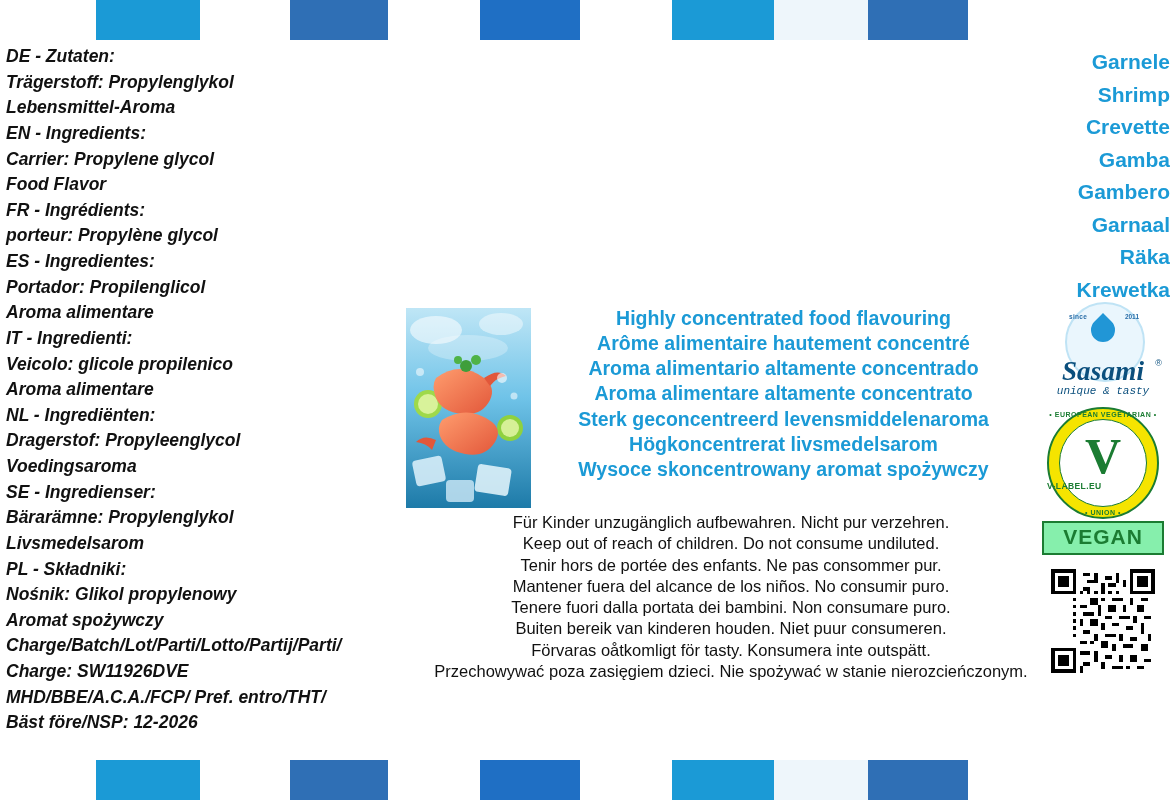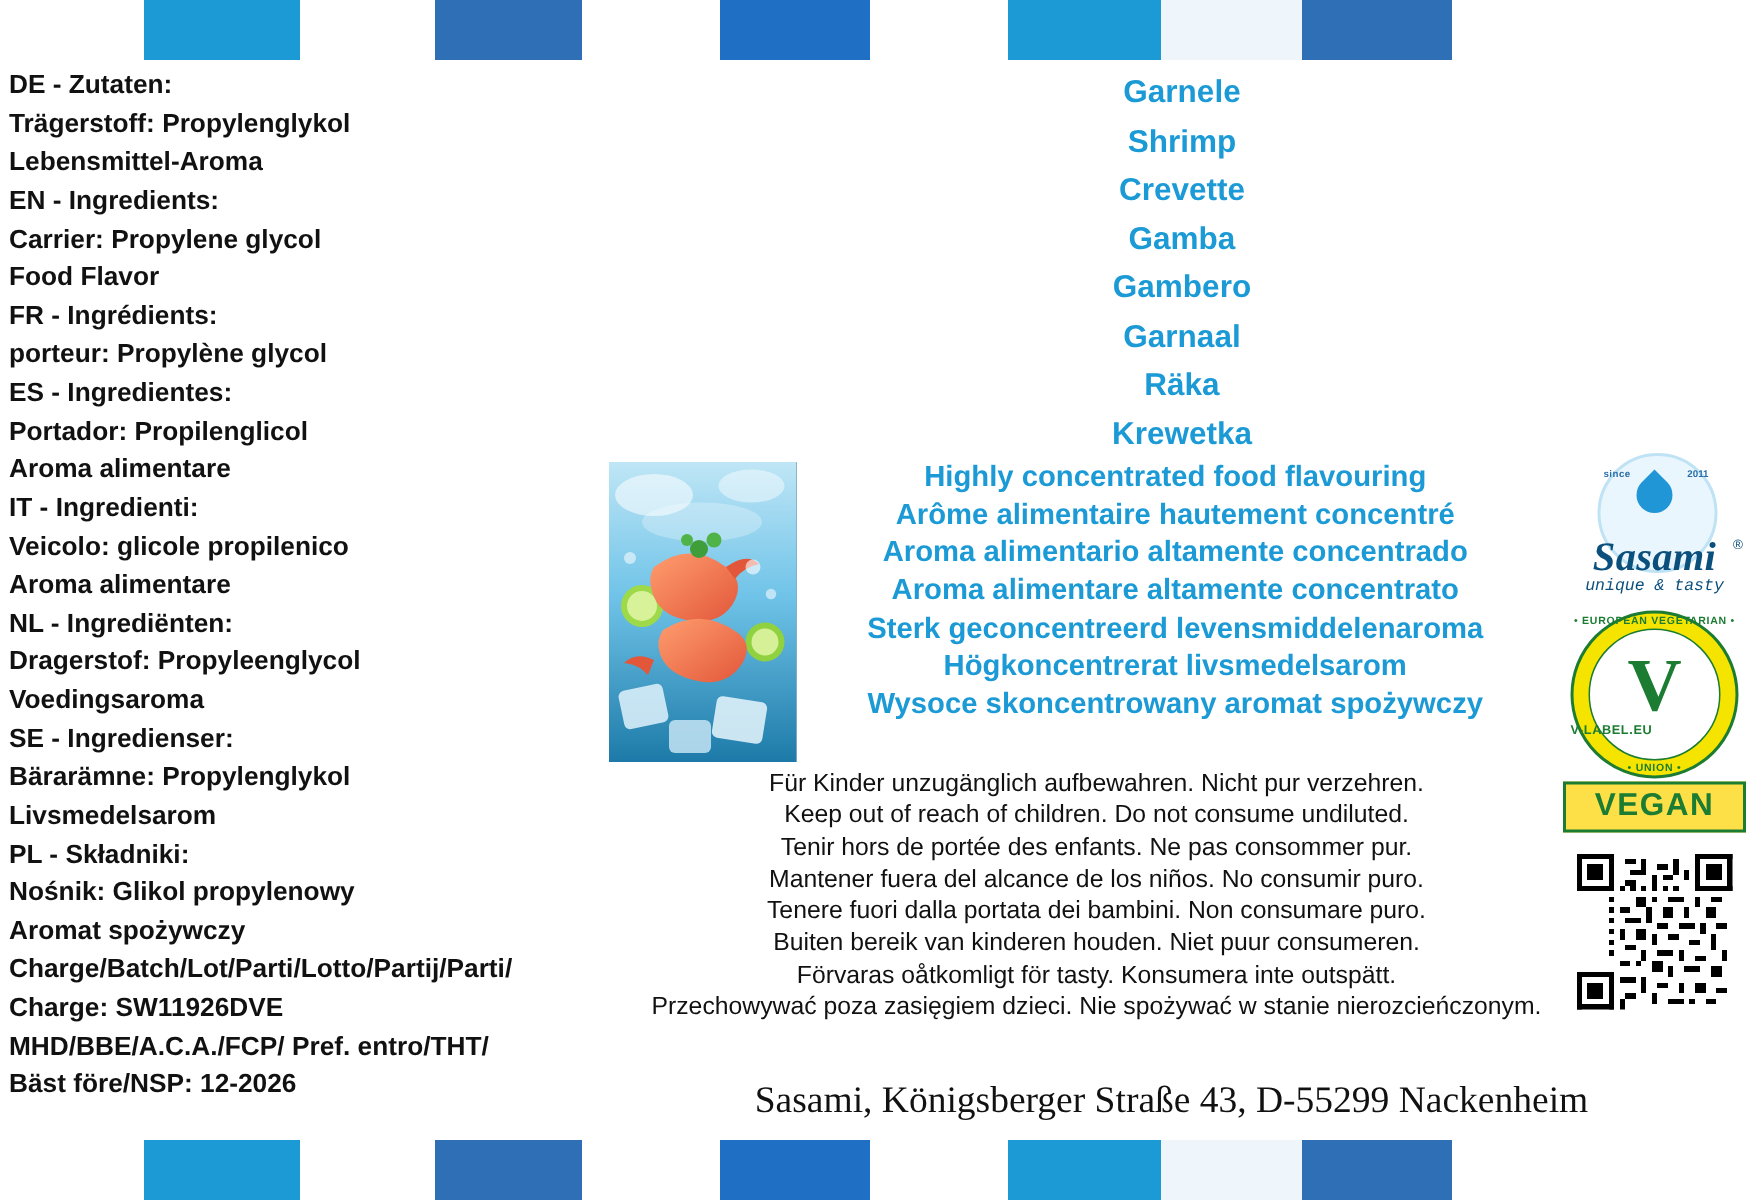--- a/index.html
+++ b/index.html
@@ -37,20 +37,21 @@
     width: 1170px;
     height: 720px;
   }
 
   
   .ingredients {
     position: absolute;
     left: 6px;
     top: 4px;
     width: 400px;
+    font-style: italic;
   }
   .ingredients .line {
     font-size: 17.5px;
     font-weight: bold;
     color: #111111;
     line-height: 1.465;
     white-space: nowrap;
   }
 
   
@@ -61,21 +62,21 @@
     width: 764px;
     height: 720px;
   }
 
   
   .names {
     position: absolute;
     top: 6px;
     left: 0;
     width: 764px;
-    text-align: center;
+    text-align: right;
   }
   .names .name {
     font-size: 21px;
     font-weight: bold;
     color: #1b9ad6;
     line-height: 1.55;
   }
 
   
   .middle {
@@ -250,21 +251,21 @@
     color: #1b7c32;
     letter-spacing: .5px;
   }
   .vlabel .arc-top { top: 4px; }
   .vlabel .arc-bottom { bottom: 3px; }
 
   .vegan-badge {
     width: 118px;
     height: 30px;
     margin: 2px auto 0 auto;
-    background: #fde047;
+    background: #86efac;
     border: 2px solid #1b7c32;
     color: #1b7c32;
     font-size: 21px;
     font-weight: bold;
     text-align: center;
     line-height: 28px;
     letter-spacing: 1px;
   }
 
   .qr {
@@ -541,21 +542,20 @@
       <div class="warn">Für Kinder unzugänglich aufbewahren. Nicht pur verzehren.</div>
       <div class="warn">Keep out of reach of children. Do not consume undiluted.</div>
       <div class="warn">Tenir hors de portée des enfants. Ne pas consommer pur.</div>
       <div class="warn">Mantener fuera del alcance de los niños. No consumir puro.</div>
       <div class="warn">Tenere fuori dalla portata dei bambini. Non consumare puro.</div>
       <div class="warn">Buiten bereik van kinderen houden. Niet puur consumeren.</div>
       <div class="warn">Förvaras oåtkomligt för tasty. Konsumera inte outspätt.</div>
       <div class="warn wrap">Przechowywać poza zasięgiem dzieci. Nie spożywać w stanie nierozcieńczonym.</div>
     </div>
 
-    <div class="address">Sasami, Königsberger Straße 43, D-55299 Nackenheim</div>
 
   </div>
 </div>
 
 <div class="band bottom">
   <div class="cell" style="width:96px;background:#ffffff"></div>
   <div class="cell" style="width:104px;background:#1b9ad6"></div>
   <div class="cell" style="width:90px;background:#ffffff"></div>
   <div class="cell" style="width:98px;background:#2f6fb5"></div>
   <div class="cell" style="width:92px;background:#ffffff"></div>

